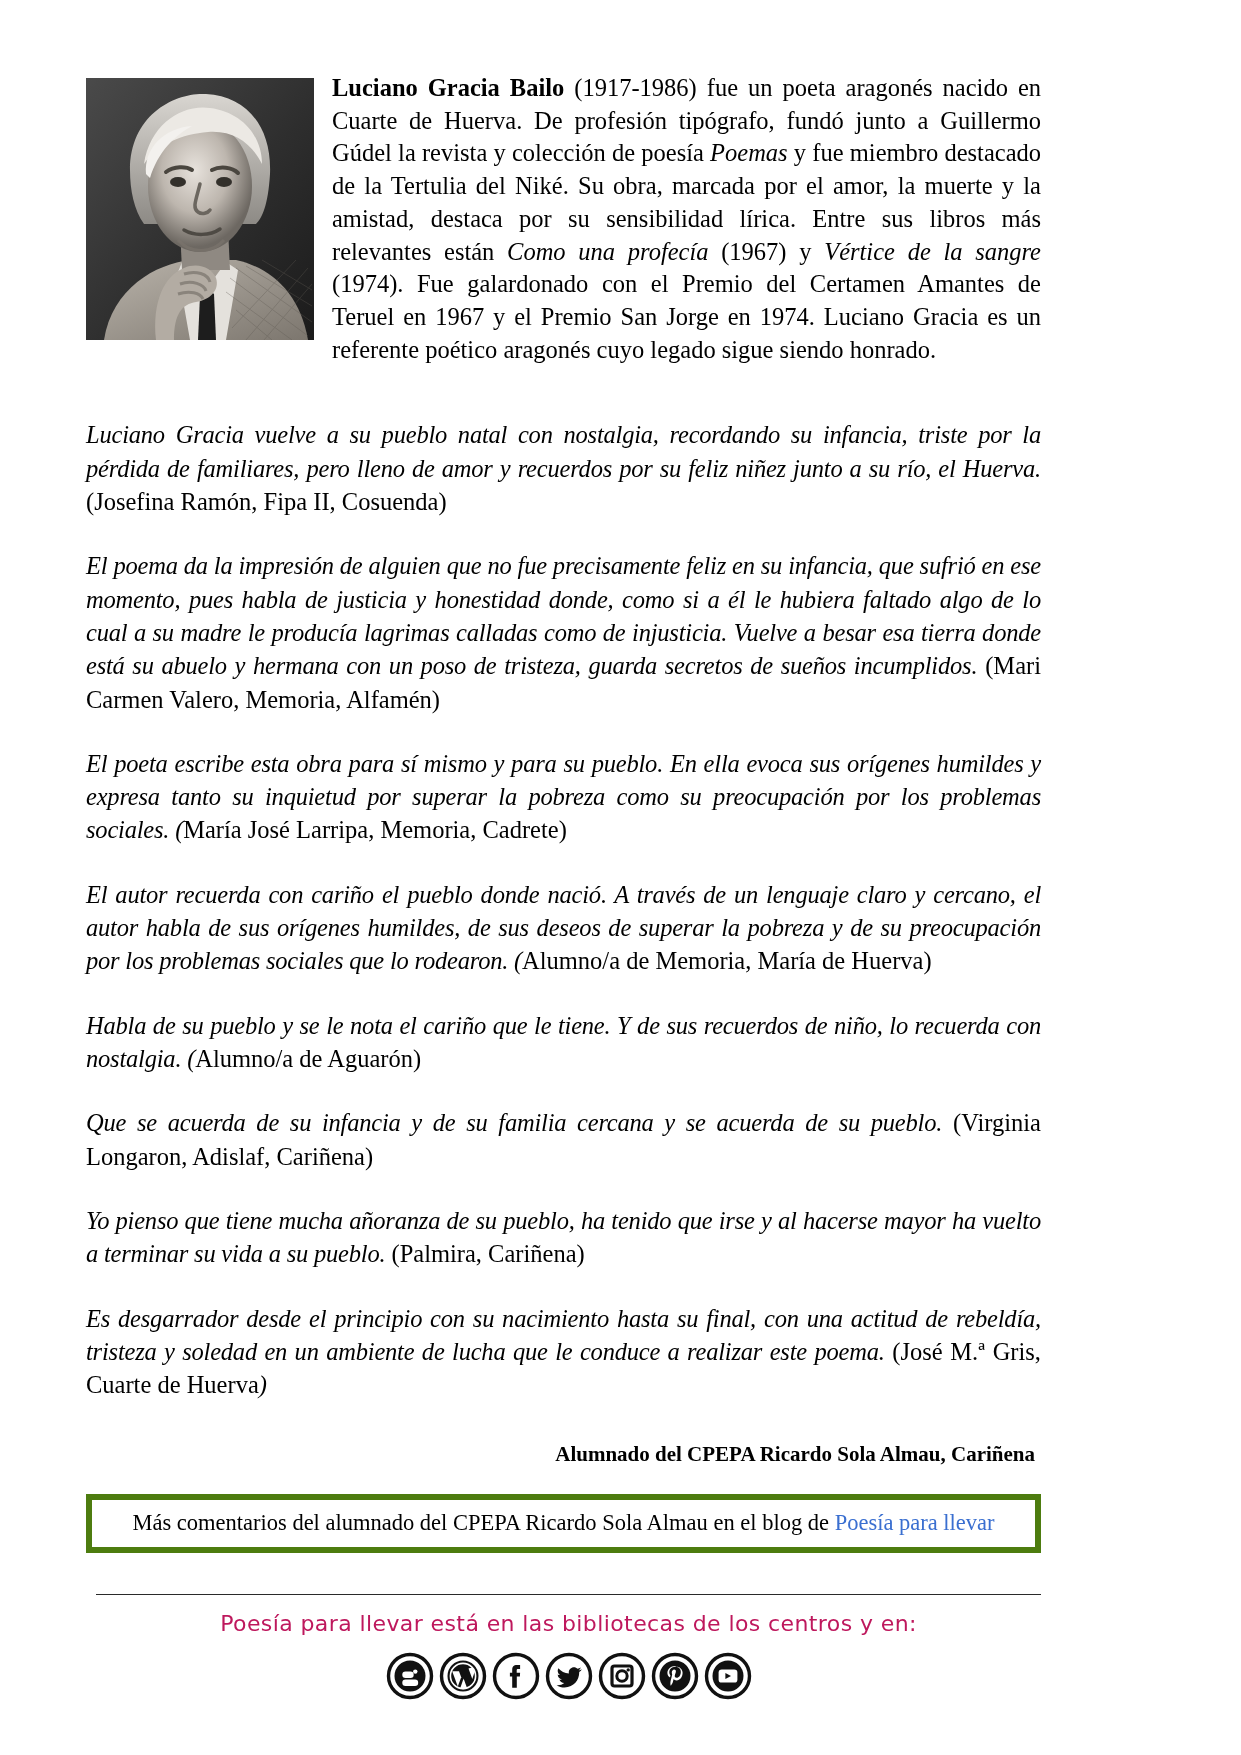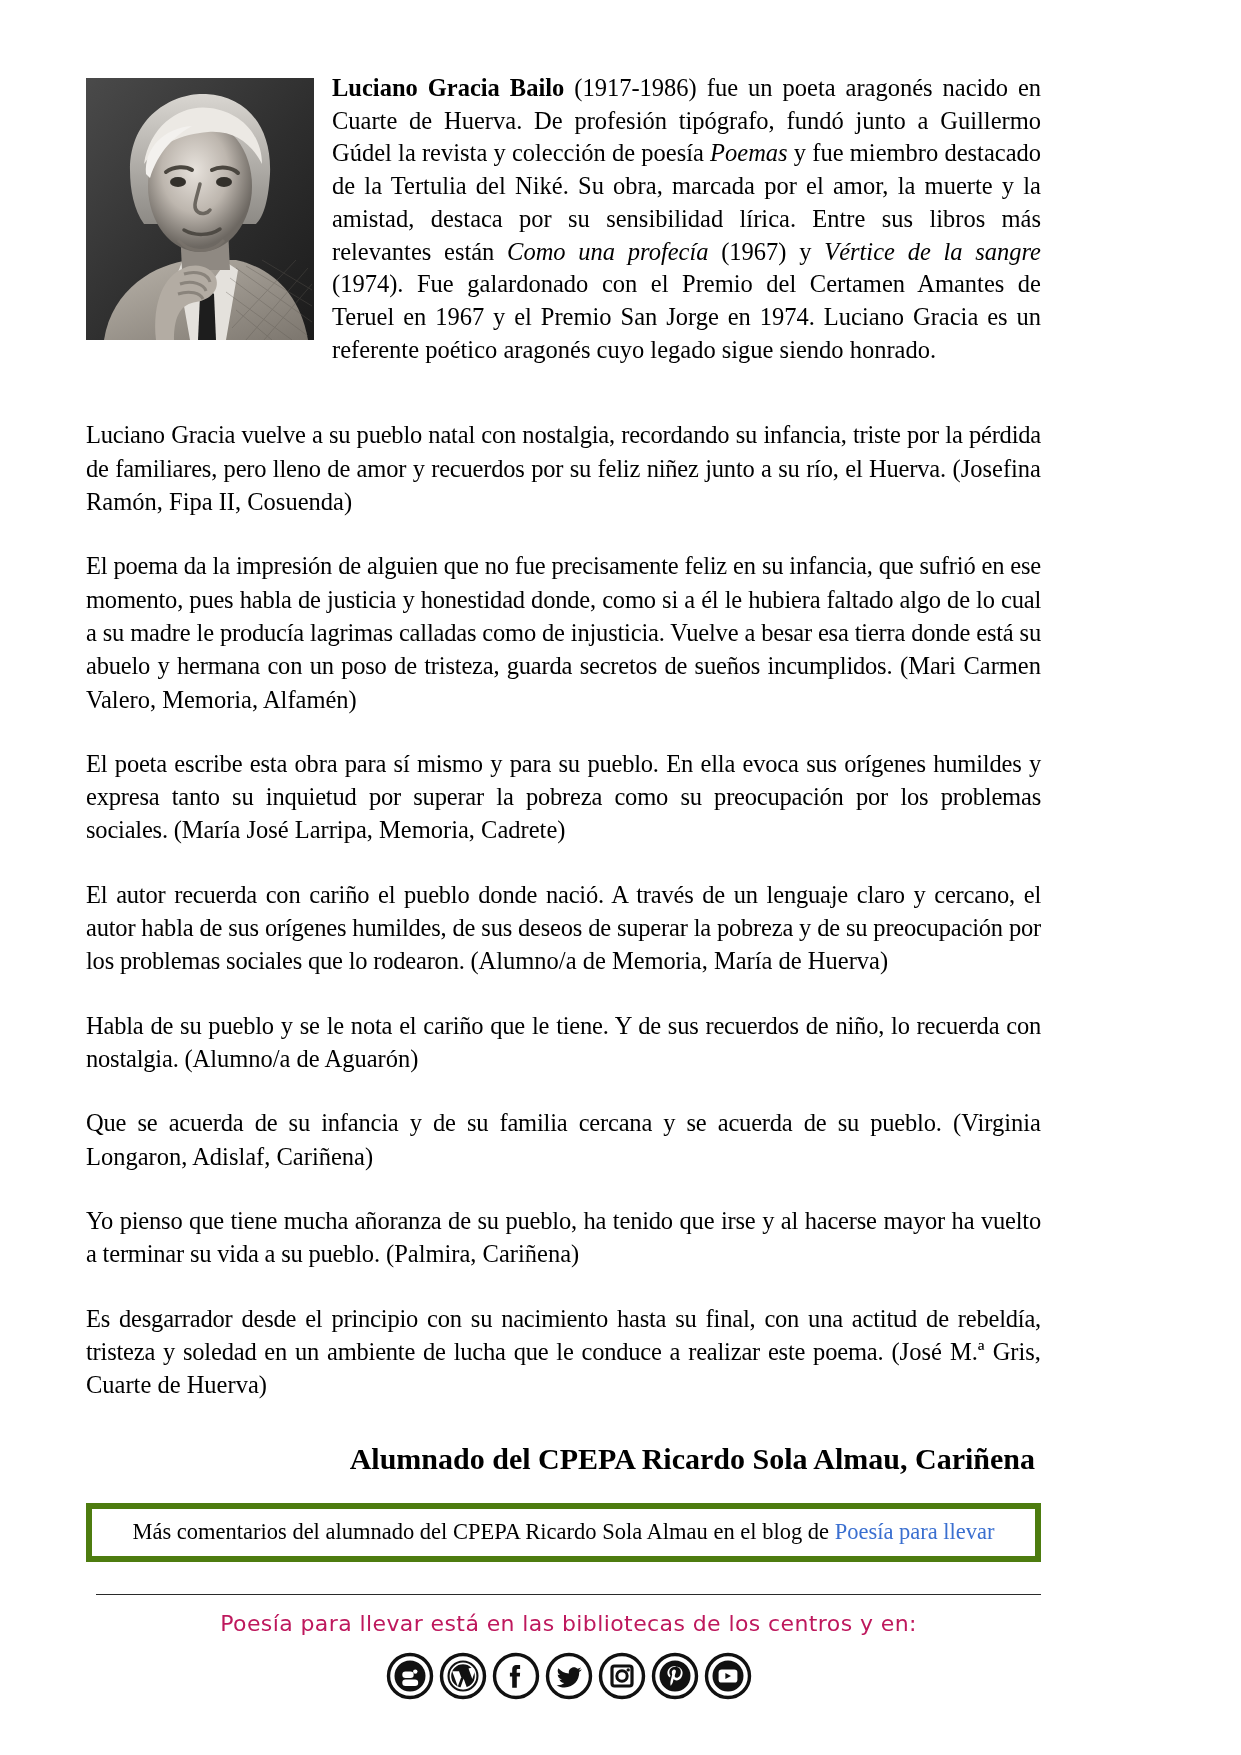--- a/index.html
+++ b/index.html
@@ -58,34 +58,35 @@
   
   .comments { margin-top: 52px; }
   .comment {
     font-size: 24.5px;
     line-height: 1.36;
     text-align: justify;
     text-justify: inter-word;
     margin-bottom: 31px;
   }
   .comment .q {
+    font-style: italic;
     font-family: "Liberation Serif", "DejaVu Serif", serif;
     letter-spacing: -0.2px;
   }
   .comment .attr {
     font-style: normal;
     margin-top: 20px;
   }
 
   
   .signature {
     margin-top: 40px;
     text-align: right;
     font-weight: bold;
-    font-size: 30px;
+    font-size: 21px;
     padding-right: 6px;
   }
 
   
   .blogbox {
     margin-top: 27px;
     border: 6px solid #4d7c0f;
     text-align: center;
     padding: 9px 4px 11px 4px;
     font-size: 22.5px;

